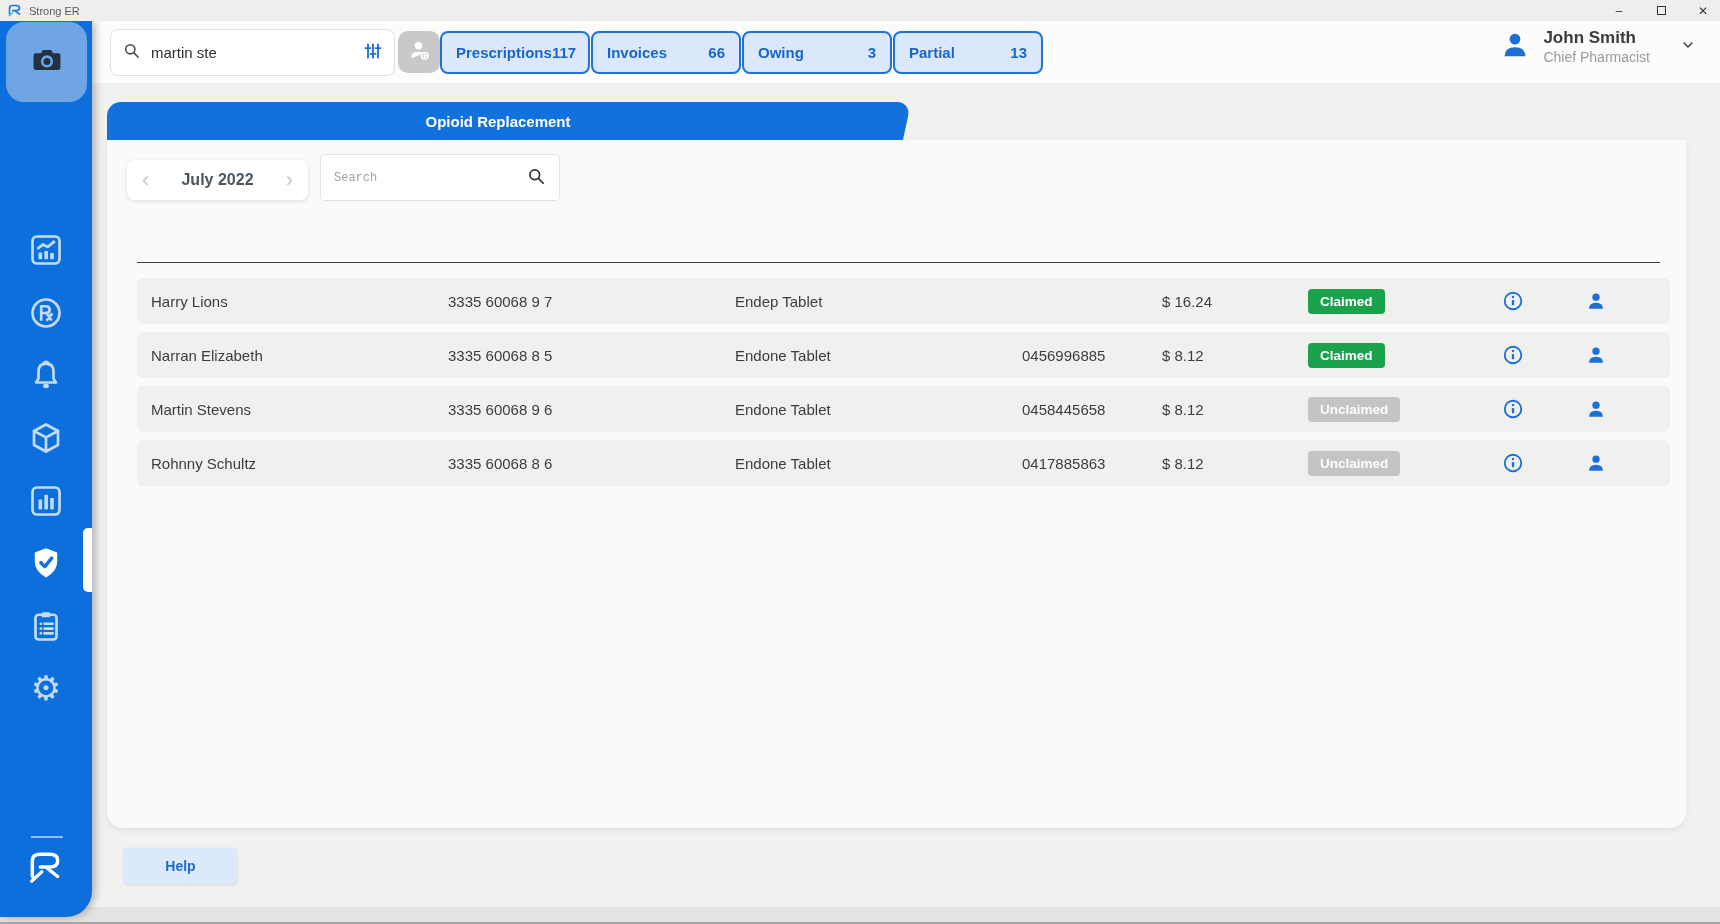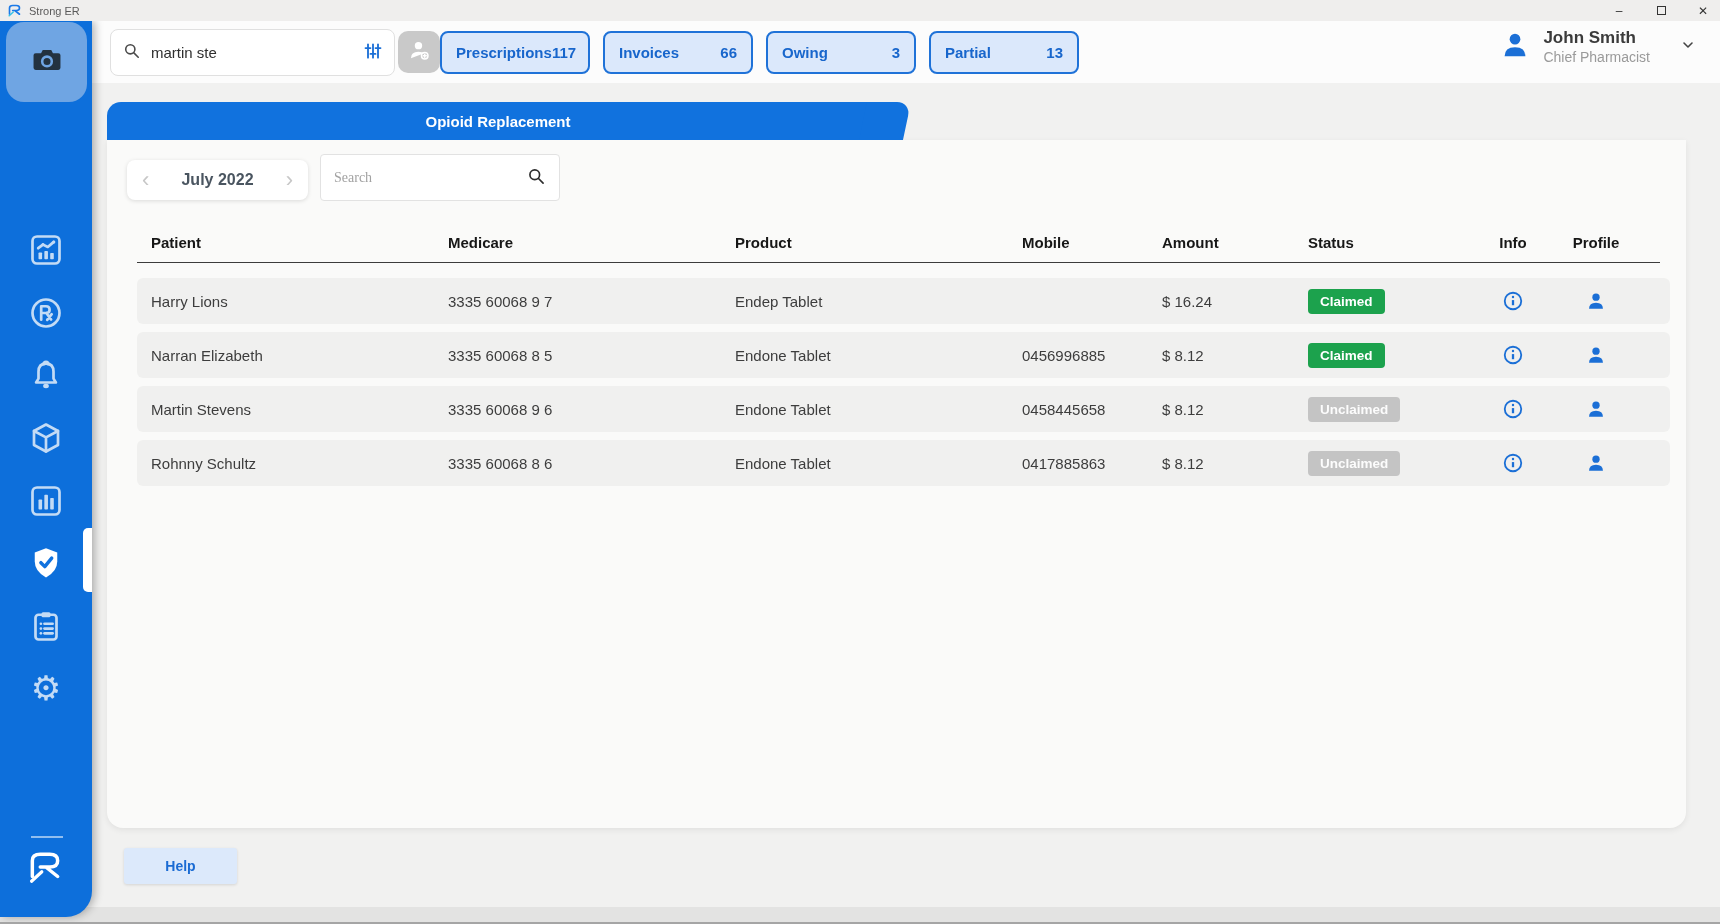--- a/index.html
+++ b/index.html
@@ -24,40 +24,40 @@
   .gear-glyph { font-size:34px; line-height:1; color:#c3dbf5; font-family:"DejaVu Sans", sans-serif; }
   .active-indicator { position:absolute; right:0; top:507px; width:9px; height:64px; background:#ffffff; border-radius:5px 0 0 5px; }
   .side-divider { position:absolute; left:31px; top:815px; width:32px; height:2px; background:rgba(255,255,255,.55); }
   .sr-bottom { position:absolute; left:24px; top:827px; }
 
   
   .topbar { position:absolute; left:92px; top:21px; width:1628px; height:62px; background:#fcfcfc; z-index:10; }
   .searchbox { position:absolute; left:18px; top:8px; width:285px; height:47px; background:#fff; border:1px solid #e0e0e0; border-radius:8px; display:flex; align-items:center; padding:8px 11px; }
   .searchbox input { flex:1; border:none; outline:none; font-size:15px; color:#2f2f2f; margin-left:10px; font-family:"Liberation Sans", sans-serif; background:transparent; }
   .person-add-btn { position:absolute; left:306px; top:10px; width:42px; height:42px; border-radius:10px; background:#c9c9c9; display:flex; align-items:center; justify-content:center; cursor:pointer; }
-  .chips { position:absolute; left:348px; top:10px; display:flex; gap:13px; }
+  .chips { position:absolute; left:348px; top:10px; display:flex; gap:1px; }
   .chip { width:150px; height:43px; border:2px solid #1f72d8; background:#dbe8fb; border-radius:8px; display:flex; align-items:center; justify-content:space-between; padding:0 14px; color:#1866cc; font-weight:700; font-size:15px; cursor:pointer; }
   .userblock { position:absolute; right:24px; top:7px; display:flex; align-items:center; gap:12px; cursor:pointer; }
   .user-texts { display:flex; flex-direction:column; }
   .user-name { font-size:17px; font-weight:700; color:#3b3b3b; }
   .user-role { font-size:14px; color:#9a9a9a; margin-top:1px; }
 
   
   .tabbar { position:absolute; left:107px; top:102px; width:1579px; height:38px; z-index:6; }
   .tab-active { position:absolute; left:0; top:0; width:782px; height:38px; background:#1172de; border-radius:14px 0 0 0; display:flex; align-items:center; justify-content:center; color:#fff; font-weight:700; font-size:15px; cursor:pointer; z-index:2; }
   .tab-active::after { content:""; position:absolute; right:-18px; top:0; width:44px; height:38px; background:#1172de; transform:skewX(-12deg); border-radius:0 14px 0 0; z-index:-1; }
   .tab-inactive { position:absolute; left:798px; right:0; top:0; height:38px; background:#f8f8f7; border-radius:0 14px 0 0; display:flex; align-items:center; justify-content:center; color:#1668cf; font-weight:700; font-size:15px; cursor:pointer; }
 
   
   .card { position:absolute; left:107px; top:140px; width:1579px; height:688px; background:#fafaf9; border-radius:0 0 16px 16px; box-shadow:0 2px 6px rgba(0,0,0,.07); z-index:5; }
   .month-pill { position:absolute; left:20px; top:20px; width:181px; height:40px; background:#fff; border-radius:8px; box-shadow:0 1px 4px rgba(0,0,0,.13); display:flex; align-items:center; justify-content:space-between; padding:0 13px; }
   .month-label { font-size:16px; font-weight:700; color:#4a5560; }
   .month-chev { font-size:22px; color:#c7c7c7; line-height:1; cursor:pointer; padding:0 2px; }
   .toolbar-search { position:absolute; left:213px; top:14px; width:240px; height:47px; background:#fff; border:1px solid #e2e2e2; border-radius:4px; display:flex; align-items:center; padding:0 13px; }
-  .toolbar-search input { flex:1; border:none; outline:none; font-size:14px; color:#333; font-family:Liberation Serif, serif; background:transparent; }
+  .toolbar-search input { flex:1; border:none; outline:none; font-size:12px; color:#333; font-family:Liberation Mono, monospace; background:transparent; }
   .toolbar-search input::placeholder { color:#a2a2a2; }
   .claimed-btn { position:absolute; right:8px; top:20px; width:220px; height:40px; background:#bec5c7; border:none; border-radius:6px; color:#fff; font-weight:700; font-size:15px; font-family:"Liberation Sans", sans-serif; cursor:pointer; }
 
   .thead { position:absolute; left:30px; right:16px; top:94px; display:grid; grid-template-columns:297px 287px 287px 140px 146px 180px 78px 88px; font-size:15px; font-weight:700; color:#171717; }
   .thead .hc { padding-left:14px; }
   .thead .hcc { text-align:center; }
   .header-line { position:absolute; left:30px; right:26px; top:122px; height:1px; background:#3c3c3c; }
   .rows { position:absolute; left:30px; right:16px; top:138px; }
   .row { height:46px; margin-bottom:8px; background:#f0f0ef; border-radius:6px; display:grid; grid-template-columns:297px 287px 287px 140px 146px 180px 78px 88px; align-items:center; font-size:15px; color:#3d3d3d; }
   .row .c { padding-left:14px; }
@@ -265,30 +265,20 @@
       <input type="text" placeholder="Search" style="">
       <span>
         <svg width="20" height="20" viewBox="0 0 24 24" fill="none" stroke="#2c2c2c" stroke-width="2" stroke-linecap="round">
             <circle cx="10.5" cy="10.5" r="5.8"></circle>
             <path d="M15 15 L20.5 20.5"></path>
           </svg>
       </span>
     </div>
 
 
-    <div class="thead">
-      <span class="hc">Patient</span>
-      <span class="hc">Medicare</span>
-      <span class="hc">Product</span>
-      <span class="hc">Mobile</span>
-      <span class="hc">Amount</span>
-      <span class="hc">Status</span>
-      <span class="hcc">Info</span>
-      <span class="hcc">Profile</span>
-    </div>
     <div class="header-line"></div>
 
     <div class="rows">
 
       <div class="row">
         <span class="c">Harry Lions</span>
         <span class="c">3335 60068 9 7</span>
         <span class="c">Endep Tablet</span>
         <span class="c"></span>
         <span class="c">$ 16.24</span>

